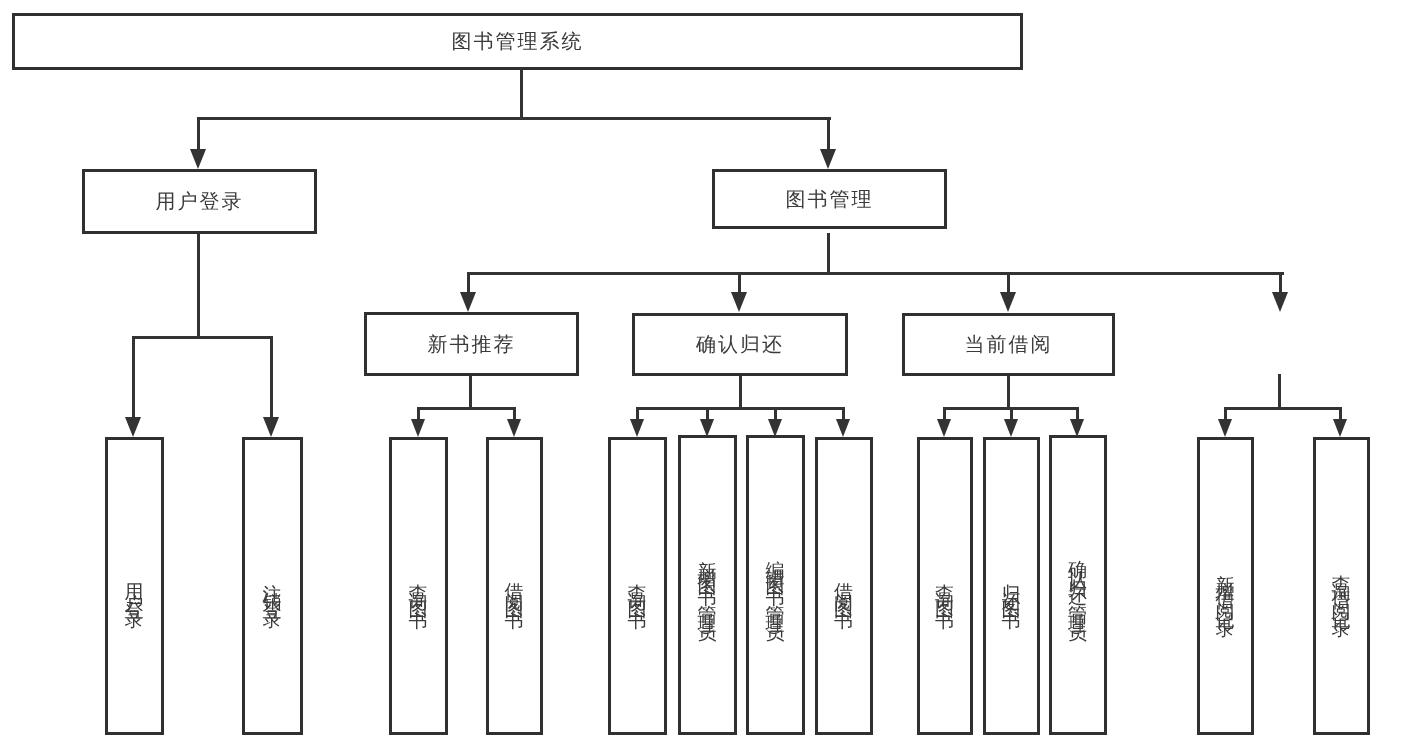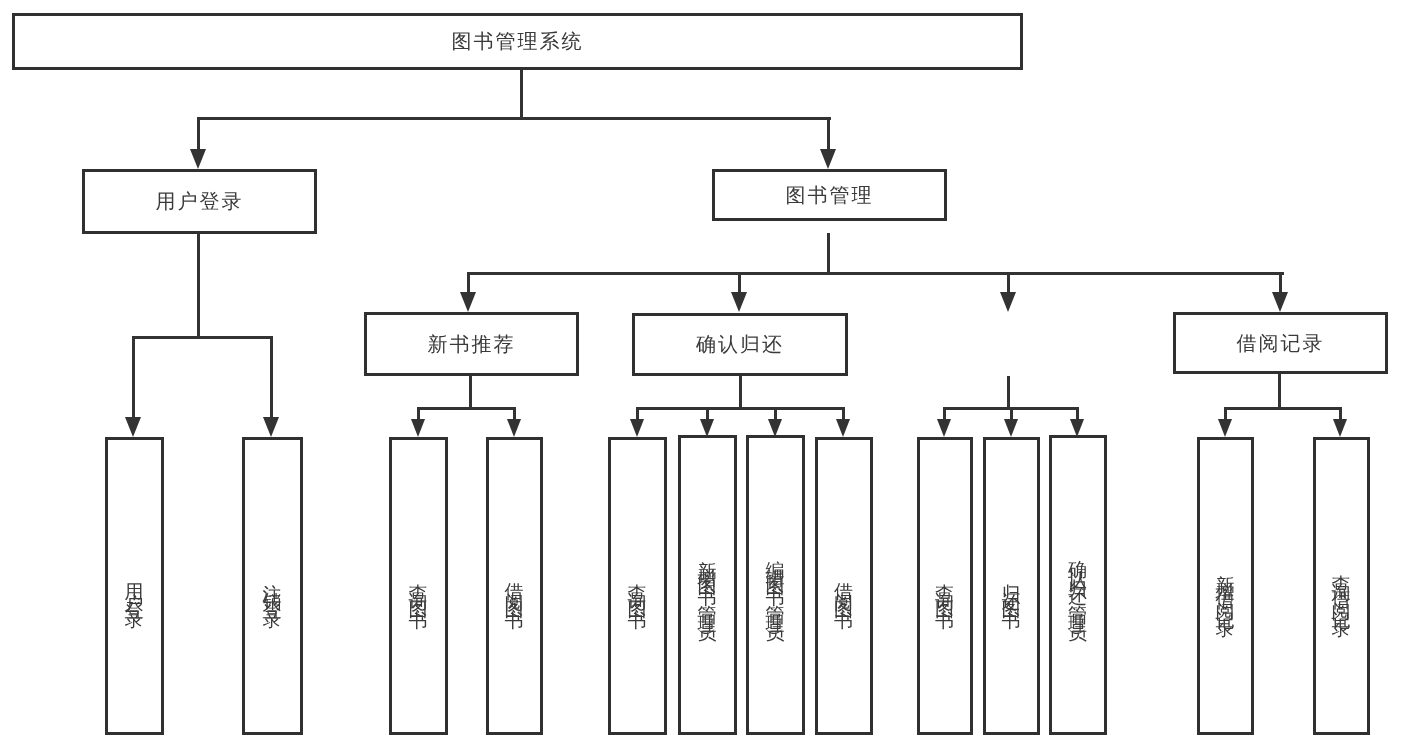--- a/index.html
+++ b/index.html
@@ -40,36 +40,36 @@
 <div id="stage">
 
   <div class="node hbox" style="left:12px;top:13px;width:1011px;height:57px;">
     <span>图书管理系统</span>
   </div>
 
   <div class="node hbox" style="left:82px;top:169px;width:235px;height:65px;">
     <span>用户登录</span>
   </div>
 
-  <div class="node hbox" style="left:712px;top:169px;width:235px;height:52px;">
+  <div class="node hbox" style="left:712px;top:169px;width:235px;height:60px;">
     <span>图书管理</span>
   </div>
 
   <div class="node hbox" style="left:364px;top:312px;width:215px;height:64px;">
     <span>新书推荐</span>
   </div>
 
   <div class="node hbox" style="left:632px;top:313px;width:216px;height:63px;">
     <span>确认归还</span>
   </div>
 
+  <div class="node hbox" style="left:902px;top:313px;width:213px;height:63px;">
+    <span>当前借阅</span>
+  </div>
 
-  <div class="node hbox" style="left:1173px;top:312px;width:215px;height:62px;">
-    <span>借阅记录</span>
-  </div>
 
   <div class="node vbox" style="left:105px;top:437px;width:59px;height:298px;">
     <span class="vtext">用户登录</span>
   </div>
   <div class="node vbox" style="left:242px;top:437px;width:61px;height:298px;">
     <span class="vtext">注销登录</span>
   </div>
 
   <div class="node vbox" style="left:389px;top:437px;width:59px;height:298px;">
     <span class="vtext">查询图书</span>

